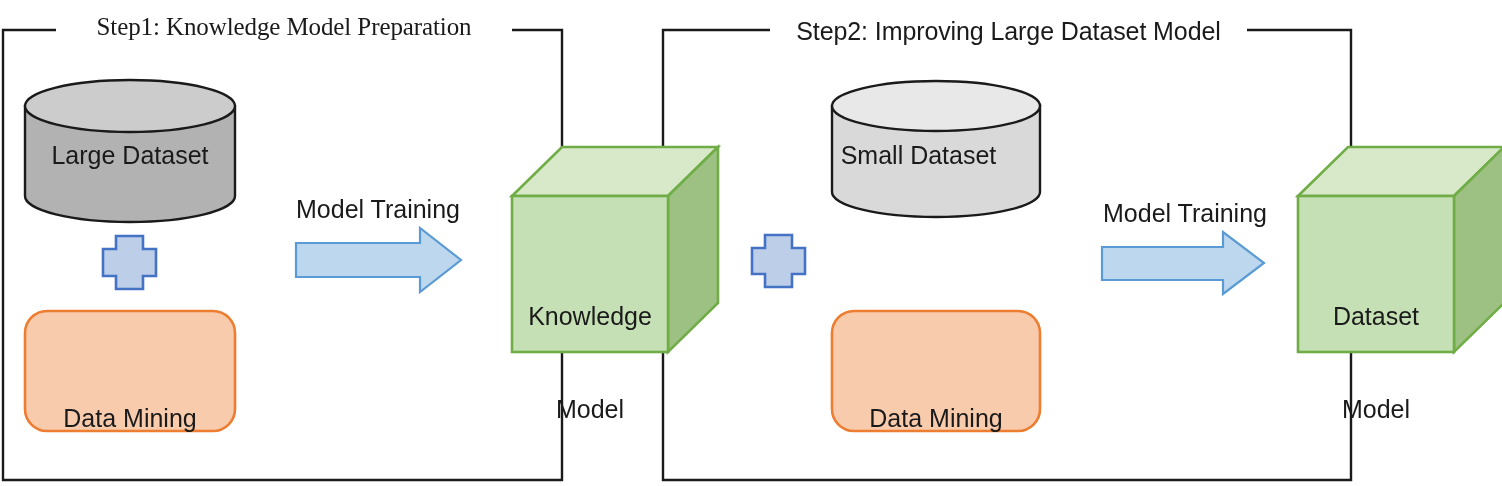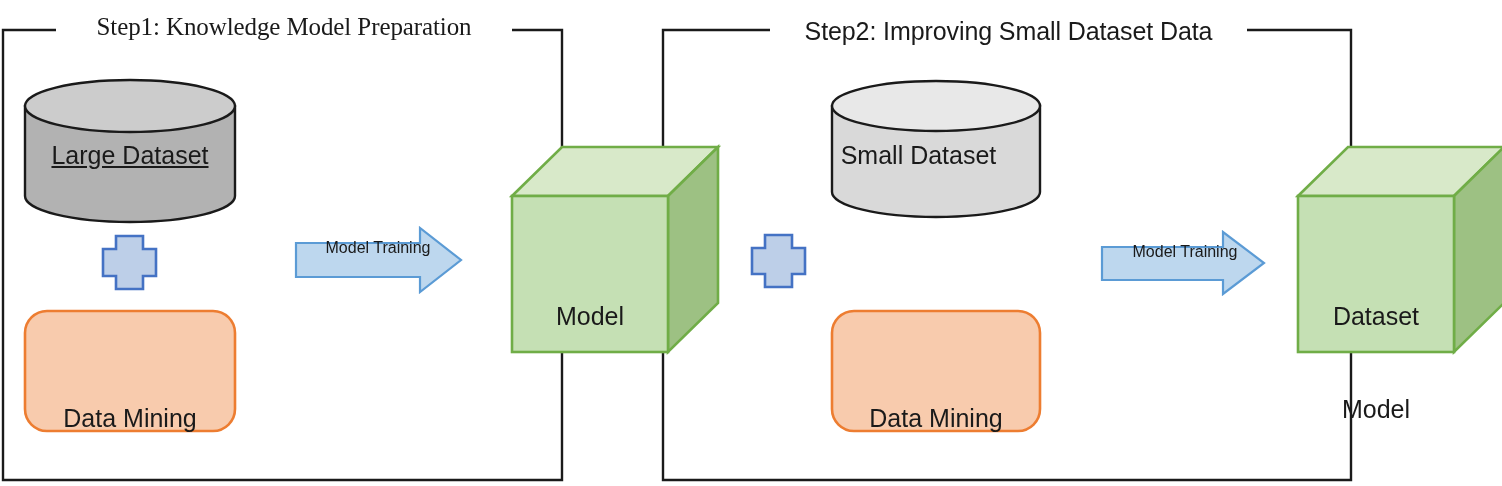--- a/index.html
+++ b/index.html
@@ -35,22 +35,21 @@
     pointer-events: none;
   }
   .step-title {
     font-size: 25px;
     letter-spacing: -0.1px;
   }
   .shape-label {
     font-size: 25px;
   }
   .arrow-label {
-    font-size: 16px;
-    margin-top: 44px;
+    font-size: 25px;
   }
   .two-line {
     line-height: 1.25;
   }
 </style>
 </head>
 <body>
 
 <div id="canvas">
 
@@ -111,32 +110,33 @@
 
     <g>
       <path d="M 1298,196 L 1348,147 L 1504,147 L 1454,196 Z" fill="#D8E9C9" stroke="#70AD47" stroke-width="2.6" stroke-linejoin="miter"></path>
       <path d="M 1454,196 L 1504,147 L 1504,303 L 1454,352 Z" fill="#9DC183" stroke="#70AD47" stroke-width="2.6" stroke-linejoin="miter"></path>
       <rect x="1298" y="196" width="156" height="156" fill="#C5E0B4" stroke="#70AD47" stroke-width="2.6"></rect>
     </g>
   </svg>
 
   <div class="lbl step-title" style="left:56px; top:12px; width:456px;font-family:Liberation Serif, serif;">Step1: Knowledge Model Preparation</div>
 
-  <div class="lbl step-title" style="left:770px; top:16px; width:477px;">Step2: Improving Small Dataset Data</div>
+  <div class="lbl step-title" style="left:770px; top:16px; width:477px;">Step2: Improving Large Dataset Model</div>
 
-  <div class="lbl shape-label" style="left:25px; top:140px; width:210px;text-decoration:underline;">Large Dataset</div>
+  <div class="lbl shape-label" style="left:25px; top:140px; width:210px;">Large Dataset</div>
 
   <div class="lbl shape-label two-line" style="left:25px; top:340px; width:210px;">
     <div>Data Mining</div>
     
   </div>
 
   <div class="lbl arrow-label" style="left:278px; top:194px; width:200px;">Model Training</div>
 
   <div class="lbl shape-label two-line" style="left:512px; top:238px; width:156px;">
+    <div>Knowledge</div>
     <div>Model</div>
   </div>
 
   <div class="lbl shape-label" style="left:832px; top:140px; width:173px;">Small Dataset</div>
 
   <div class="lbl shape-label two-line" style="left:832px; top:340px; width:208px;">
     <div>Data Mining</div>
     
   </div>
 

